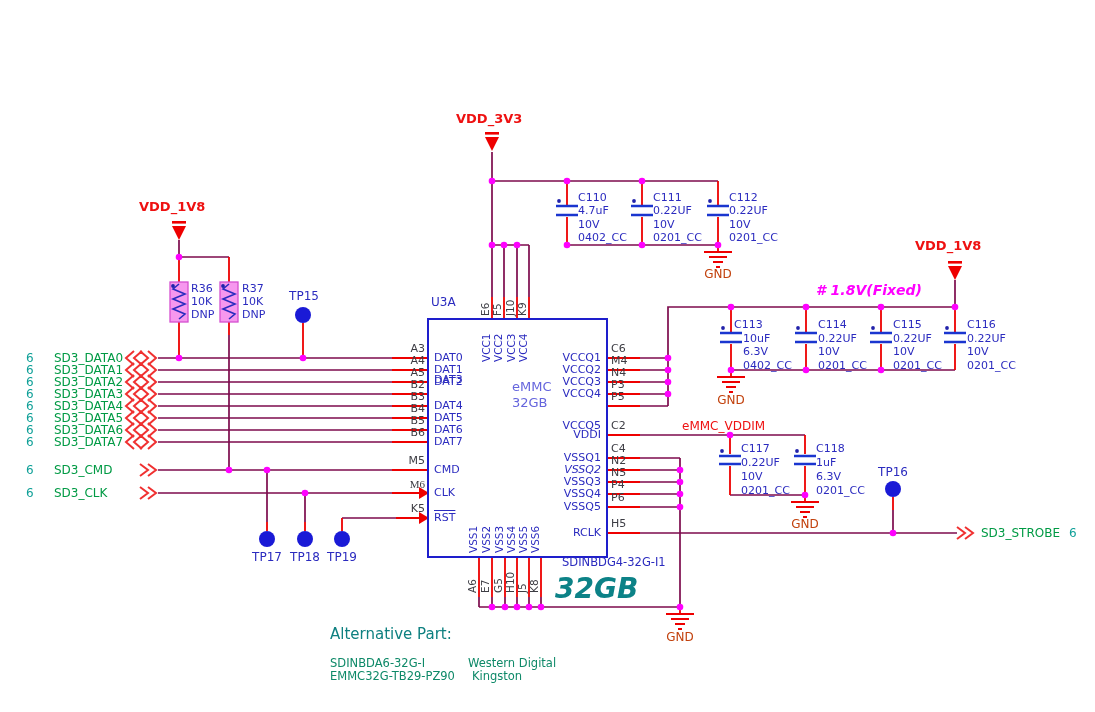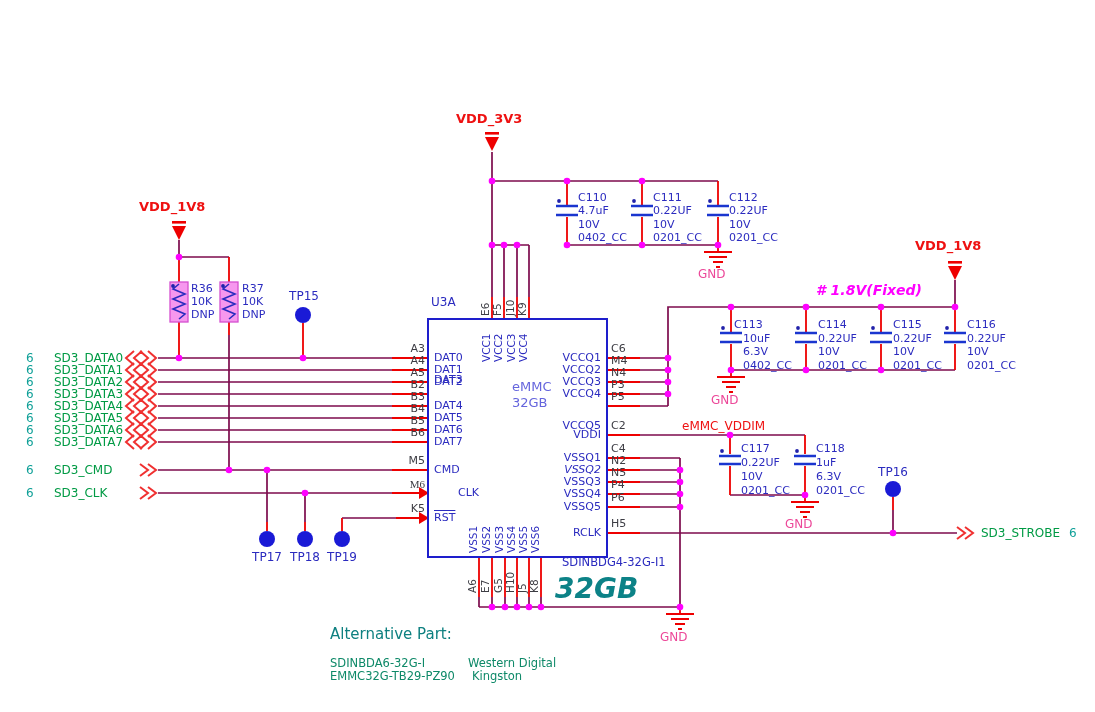--- a/index.html
+++ b/index.html
@@ -7,21 +7,21 @@
           font-family:"DejaVu Sans","Liberation Sans",sans-serif;}
   svg.layer{position:absolute;left:0;top:0;}
   .lbl{position:absolute;white-space:nowrap;font-size:11px;line-height:12px;}
   .cy{transform:translateY(-50%);}
   .blue{color:#2b2bbf;}
   .ltblue{color:#6565dd;}
   .green{color:#009a44;font-size:12px;}
   .tealn{color:#10a098;font-size:12px;}
   .redt{color:#ee1111;font-weight:bold;font-size:13px;}
   .mag{color:#ff00ff;font-weight:bold;font-style:italic;font-size:13px;}
-  .gnd{color:#ec4899;font-size:12px;width:40px;text-align:left;}
+  .gnd{color:#c2410c;font-size:12px;width:40px;text-align:center;}
   .tp{color:#2b2bbf;font-size:12px;width:40px;text-align:center;}
   .pinnum{color:#3d3d44;font-size:11px;width:28px;text-align:right;}
   .pinnum-l{color:#3d3d44;font-size:11px;}
   .pname{color:#2b2bbf;font-size:11px;}
   .pname-r{color:#2b2bbf;font-size:11px;width:77px;text-align:right;}
   .rot{transform-origin:0 0;transform:rotate(-90deg);font-size:10.5px;}
   .title{color:#0c8287;font-weight:bold;font-style:italic;}
   .caplbl{color:#2b2bbf;font-size:11px;}
   .reslbl{color:#2b2bbf;font-size:11px;}
   .altgreen{color:#0e8968;font-size:11.5px;}
@@ -256,21 +256,21 @@
 
   <div class="lbl pname cy" style="left:434px;top:358px;">DAT0</div>
   <div class="lbl pname cy" style="left:434px;top:370px;">DAT1</div>
   <div class="lbl pname cy" style="left:434px;top:382px;">DAT2</div>
   <div class="lbl pname cy" style="left:434px;top:380px;">DAT3</div>
   <div class="lbl pname cy" style="left:434px;top:406px;">DAT4</div>
   <div class="lbl pname cy" style="left:434px;top:418px;">DAT5</div>
   <div class="lbl pname cy" style="left:434px;top:430px;">DAT6</div>
   <div class="lbl pname cy" style="left:434px;top:442px;">DAT7</div>
   <div class="lbl pname cy" style="left:434px;top:470px;">CMD</div>
-  <div class="lbl pname cy" style="left:434px;top:493px;margin-left:24px;">CLK</div>
+  <div class="lbl pname cy" style="left:434px;top:493px;">CLK</div>
   <div class="lbl pname cy" style="left:434px;top:518px;text-decoration:overline;">RST</div>
 
   <div class="lbl pinnum-l rot" style="left:479px;top:316px;">E6</div>
   <div class="lbl pinnum-l rot" style="left:491px;top:316px;">F5</div>
   <div class="lbl pinnum-l rot" style="left:504px;top:316px;">J10</div>
   <div class="lbl pinnum-l rot" style="left:516px;top:316px;">K9</div>
   <div class="lbl pname rot" style="left:480px;top:362px;">VCC1</div>
   <div class="lbl pname rot" style="left:492px;top:362px;">VCC2</div>
   <div class="lbl pname rot" style="left:505px;top:362px;">VCC3</div>
   <div class="lbl pname rot" style="left:517px;top:362px;">VCC4</div>

